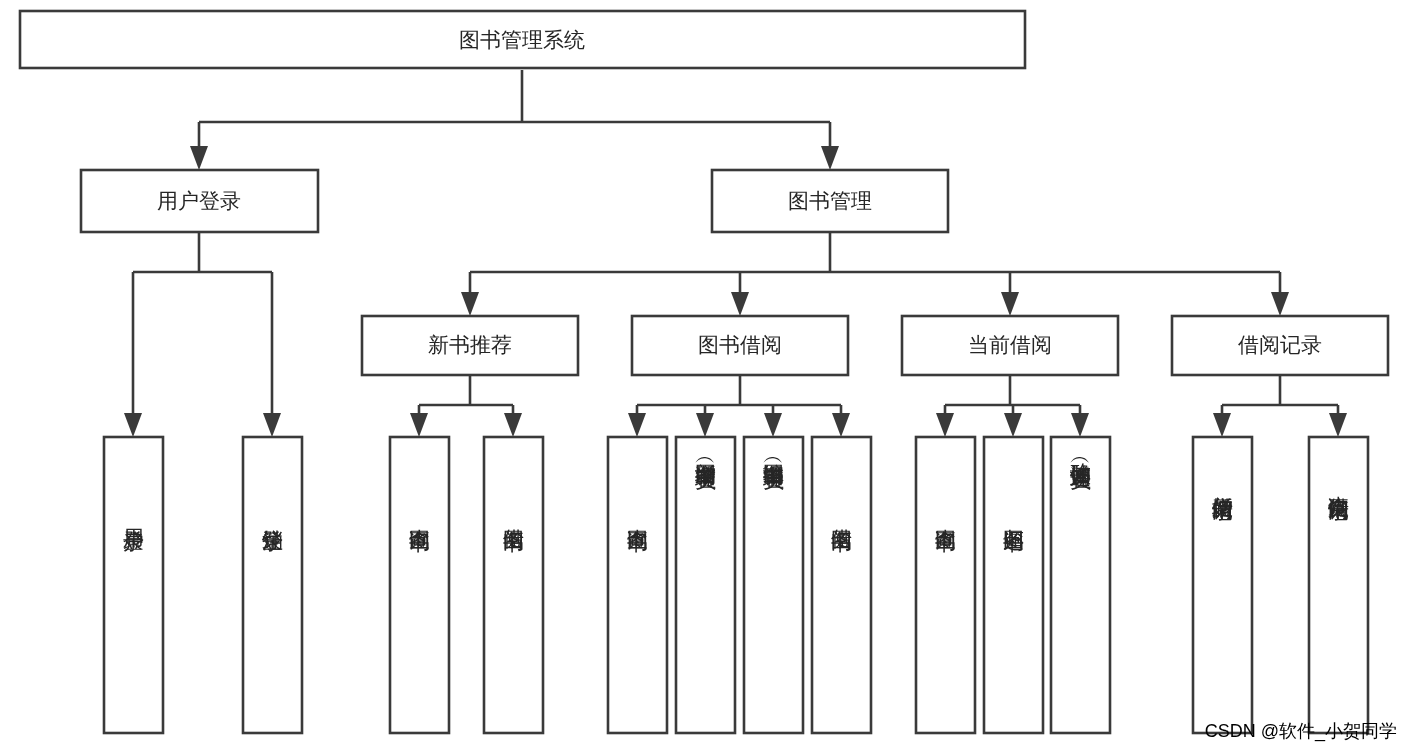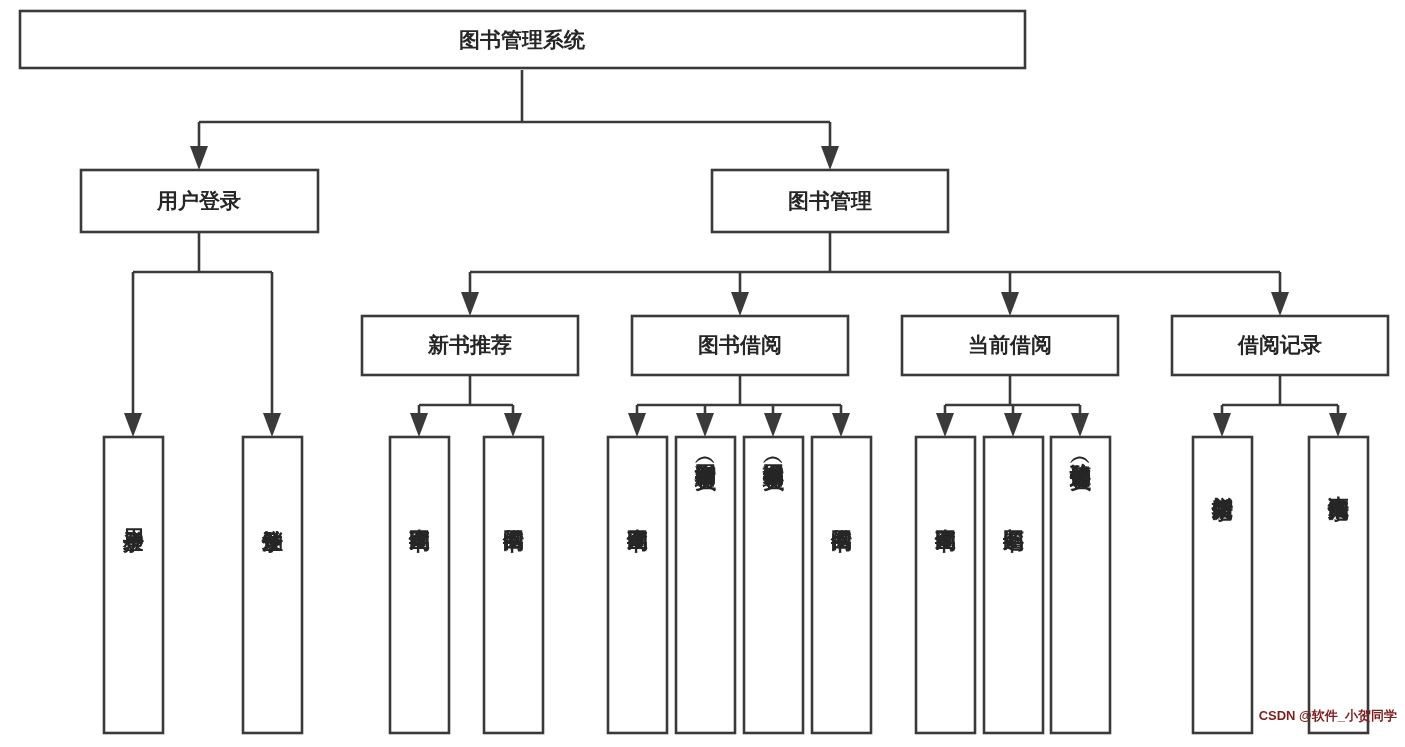--- a/index.html
+++ b/index.html
@@ -9,21 +9,20 @@
   }
   body {
     font-family: "Liberation Sans", "DejaVu Sans", sans-serif;
   }
   #diagram-root {
     position: relative;
     width: 1405px;
     height: 747px;
     background: #ffffff;
     overflow: hidden;
-    font-weight: bold;
   }
   svg.flow-canvas {
     position: absolute;
     left: 0;
     top: 0;
     width: 1405px;
     height: 747px;
   }
   .node-box {
     fill: #ffffff;
@@ -60,24 +59,24 @@
     font-family: "Liberation Sans", "DejaVu Sans", sans-serif;
     font-size: 21px;
     line-height: 1.05;
     color: #262626;
     letter-spacing: 1px;
     white-space: nowrap;
   }
   .watermark {
     position: absolute;
     right: 8px;
-    bottom: 22px;
-    font-family: "Liberation Sans", "DejaVu Sans", sans-serif;
-    font-size: 13px;
-    color: #7f1d1d;
+    bottom: 4px;
+    font-family: "Liberation Sans", "DejaVu Sans", sans-serif;
+    font-size: 18px;
+    color: #000000;
     white-space: nowrap;
   }
 </style>
 </head>
 <body>
 
 <div id="diagram-root">
 
   <svg class="flow-canvas" viewBox="0 0 1405 747">
 

